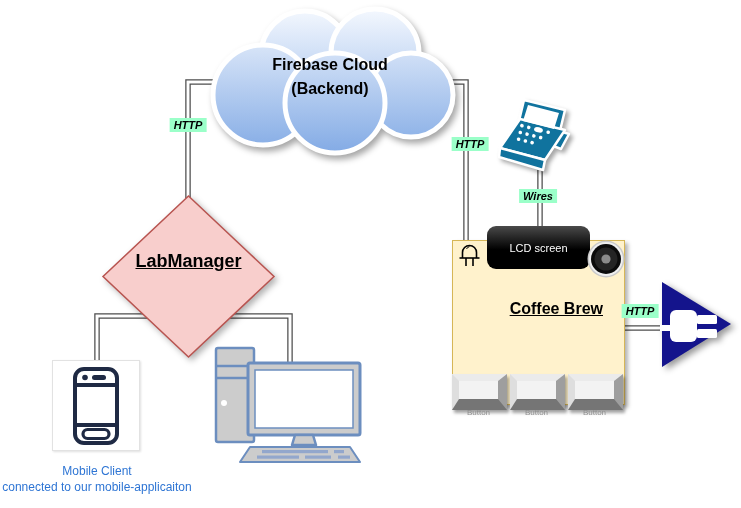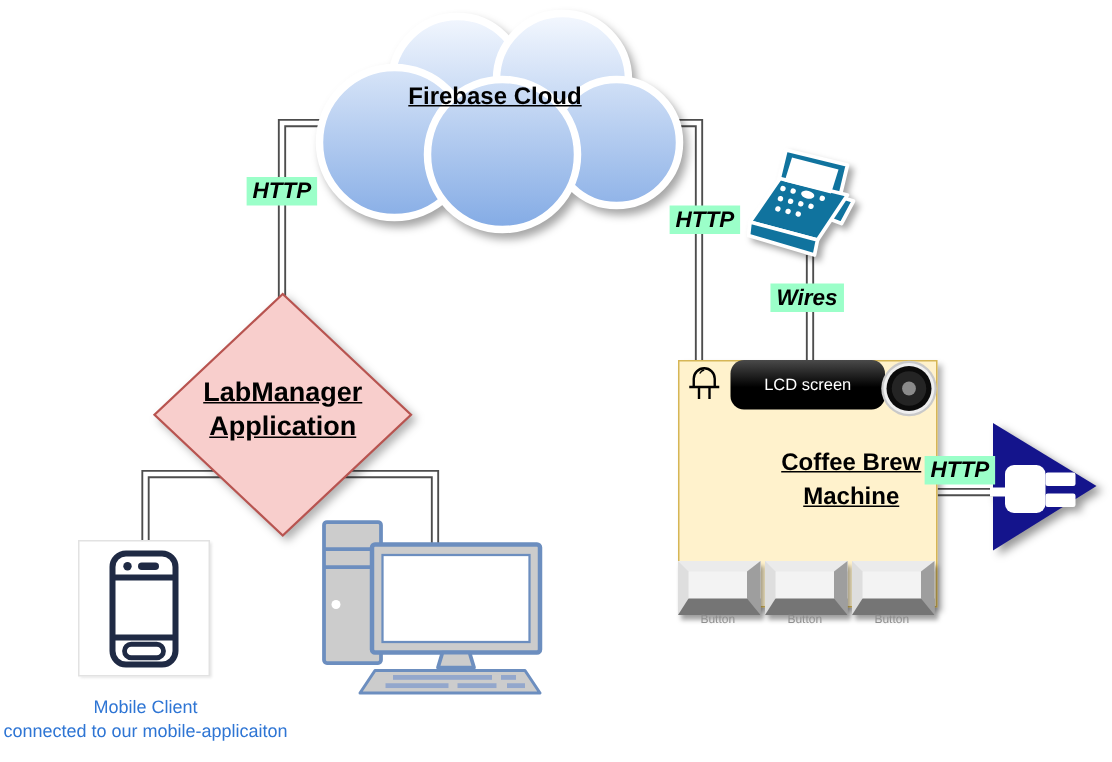--- a/index.html
+++ b/index.html
@@ -10,38 +10,38 @@
   .abs{position:absolute;}
   
   #connectors{position:absolute;left:0;top:0;z-index:1;}
   #connectors .outer{stroke:var(--c-line_gray,#4d4d4d);stroke-width:5.5;fill:none;}
   #connectors .inner{stroke:#ffffff;stroke-width:3;fill:none;}
   
   .cloud-wrap{left:197px;top:5px;width:266px;height:153px;z-index:2;}
   .cloud-wrap svg{filter:drop-shadow(3px 4px 3px rgba(0,0,0,.35));}
   .cloud-label{left:197px;top:53px;width:266px;text-align:center;z-index:3;
     font-size:16px;font-weight:bold;line-height:24px;color:#000;}
-  .cloud-label div{text-decoration:underline;}
+  .cloud-label div{}
   
   .diamond-wrap{left:100px;top:193px;width:177px;height:167px;z-index:3;}
   .diamond-wrap svg{filter:drop-shadow(3px 3px 3px rgba(0,0,0,.3));}
   .diamond-label{left:100px;top:250px;width:177px;text-align:center;z-index:4;
     font-size:18px;font-weight:bold;line-height:23px;color:#000;}
   .diamond-label div{text-decoration:underline;}
   
   .tag{z-index:6;transform:translateX(-50%);background:var(--c-tag_bg,#9bffc9);
-    font-size:15px;font-weight:bold;font-style:italic;color:#000;padding:1px 4px;white-space:nowrap;}
+    font-size:11px;font-weight:bold;font-style:italic;color:#000;padding:1px 4px;white-space:nowrap;}
   
   .machine{left:452px;top:240px;width:173px;height:165px;z-index:2;
     background:var(--c-machine_fill,#fff2cc);border:1px solid var(--c-machine_border,#d6b656);
     box-sizing:border-box;box-shadow:3px 3px 4px rgba(0,0,0,.3);}
-  .lcd{left:487px;top:240px;width:103px;height:33px;z-index:3;border-radius:9px;
+  .lcd{left:487px;top:226px;width:103px;height:43px;z-index:3;border-radius:9px;
     background:linear-gradient(#4a4a4a,#000 55%);color:#fff;font-size:11px;
     display:flex;align-items:center;justify-content:center;}
-  .machine-title{left:479px;top:297px;width:177px;text-align:center;z-index:3;
+  .machine-title{left:426px;top:297px;width:177px;text-align:right;z-index:3;
     font-size:16px;font-weight:bold;line-height:23px;color:#000;}
   .machine-title div{text-decoration:underline;}
   .btn3d{top:374px;width:55px;height:36px;z-index:3;box-sizing:border-box;
     border-style:solid;border-width:7px 9px 11px 7px;
     border-color:#ebebeb #9e9e9e #757575 #dedede;background:#f3f3f3;
     box-shadow:2px 3px 3px rgba(0,0,0,.35);
     display:flex;align-items:center;justify-content:center;}
   .btn3d span{font-size:8px;color:#8f8f8f;margin-top:44px;}
   .led-icon{left:456px;top:241px;z-index:4;}
   .speaker-icon{left:586px;top:239px;z-index:4;}
@@ -98,30 +98,30 @@
       <circle cx="108" cy="50" r="44"></circle>
       <circle cx="178" cy="48" r="44"></circle>
       <circle cx="214" cy="90" r="42"></circle>
       <circle cx="66" cy="90" r="50"></circle>
       <circle cx="138" cy="98" r="50"></circle>
     </g>
   </svg>
 </div>
 <div class="abs cloud-label">
   <div>Firebase Cloud</div>
+  <div>(Backend)</div>
 </div>
 
 <div class="abs diamond-wrap">
   <svg width="177" height="167" viewBox="0 0 177 167">
     <polygon points="88.5,3 174,83.5 88.5,164 3,83.5" style="fill:var(--c-diamond_fill,#F8CECC);stroke:var(--c-diamond_border,#B85450);stroke-width:1.5"></polygon>
   </svg>
 </div>
 <div class="abs diamond-label">
   <div>LabManager</div>
-  <div>Application</div>
 </div>
 
 <div class="abs tag" style="left:188px;top:118px;">HTTP</div>
 <div class="abs tag" style="left:470px;top:137px;">HTTP</div>
 <div class="abs tag" style="left:538px;top:189px;">Wires</div>
 <div class="abs tag" style="left:640px;top:304px;">HTTP</div>
 
 <div class="abs terminal">
   <svg width="82" height="88" viewBox="0 0 82 88">
     <g stroke="#ffffff" stroke-width="2.5" stroke-linejoin="round" style="fill:var(--c-device_teal,#10739E)">
@@ -171,21 +171,20 @@
   <svg width="40" height="40" viewBox="0 0 40 40">
     <circle cx="20" cy="20" r="18.5" fill="#c9c9c9"></circle>
     <circle cx="20" cy="20" r="17" fill="#efefef"></circle>
     <circle cx="20" cy="20" r="15" fill="#0b0b0b"></circle>
     <circle cx="20" cy="20" r="11.5" fill="#242424"></circle>
     <circle cx="20" cy="20" r="4.6" fill="#8b8b8b"></circle>
   </svg>
 </div>
 <div class="abs machine-title">
   <div>Coffee Brew</div>
-  <div>Machine</div>
 </div>
 <div class="abs btn3d" style="left:452px;">
   <span>Button</span>
 </div>
 <div class="abs btn3d" style="left:510px;">
   <span>Button</span>
 </div>
 <div class="abs btn3d" style="left:568px;">
   <span>Button</span>
 </div>

